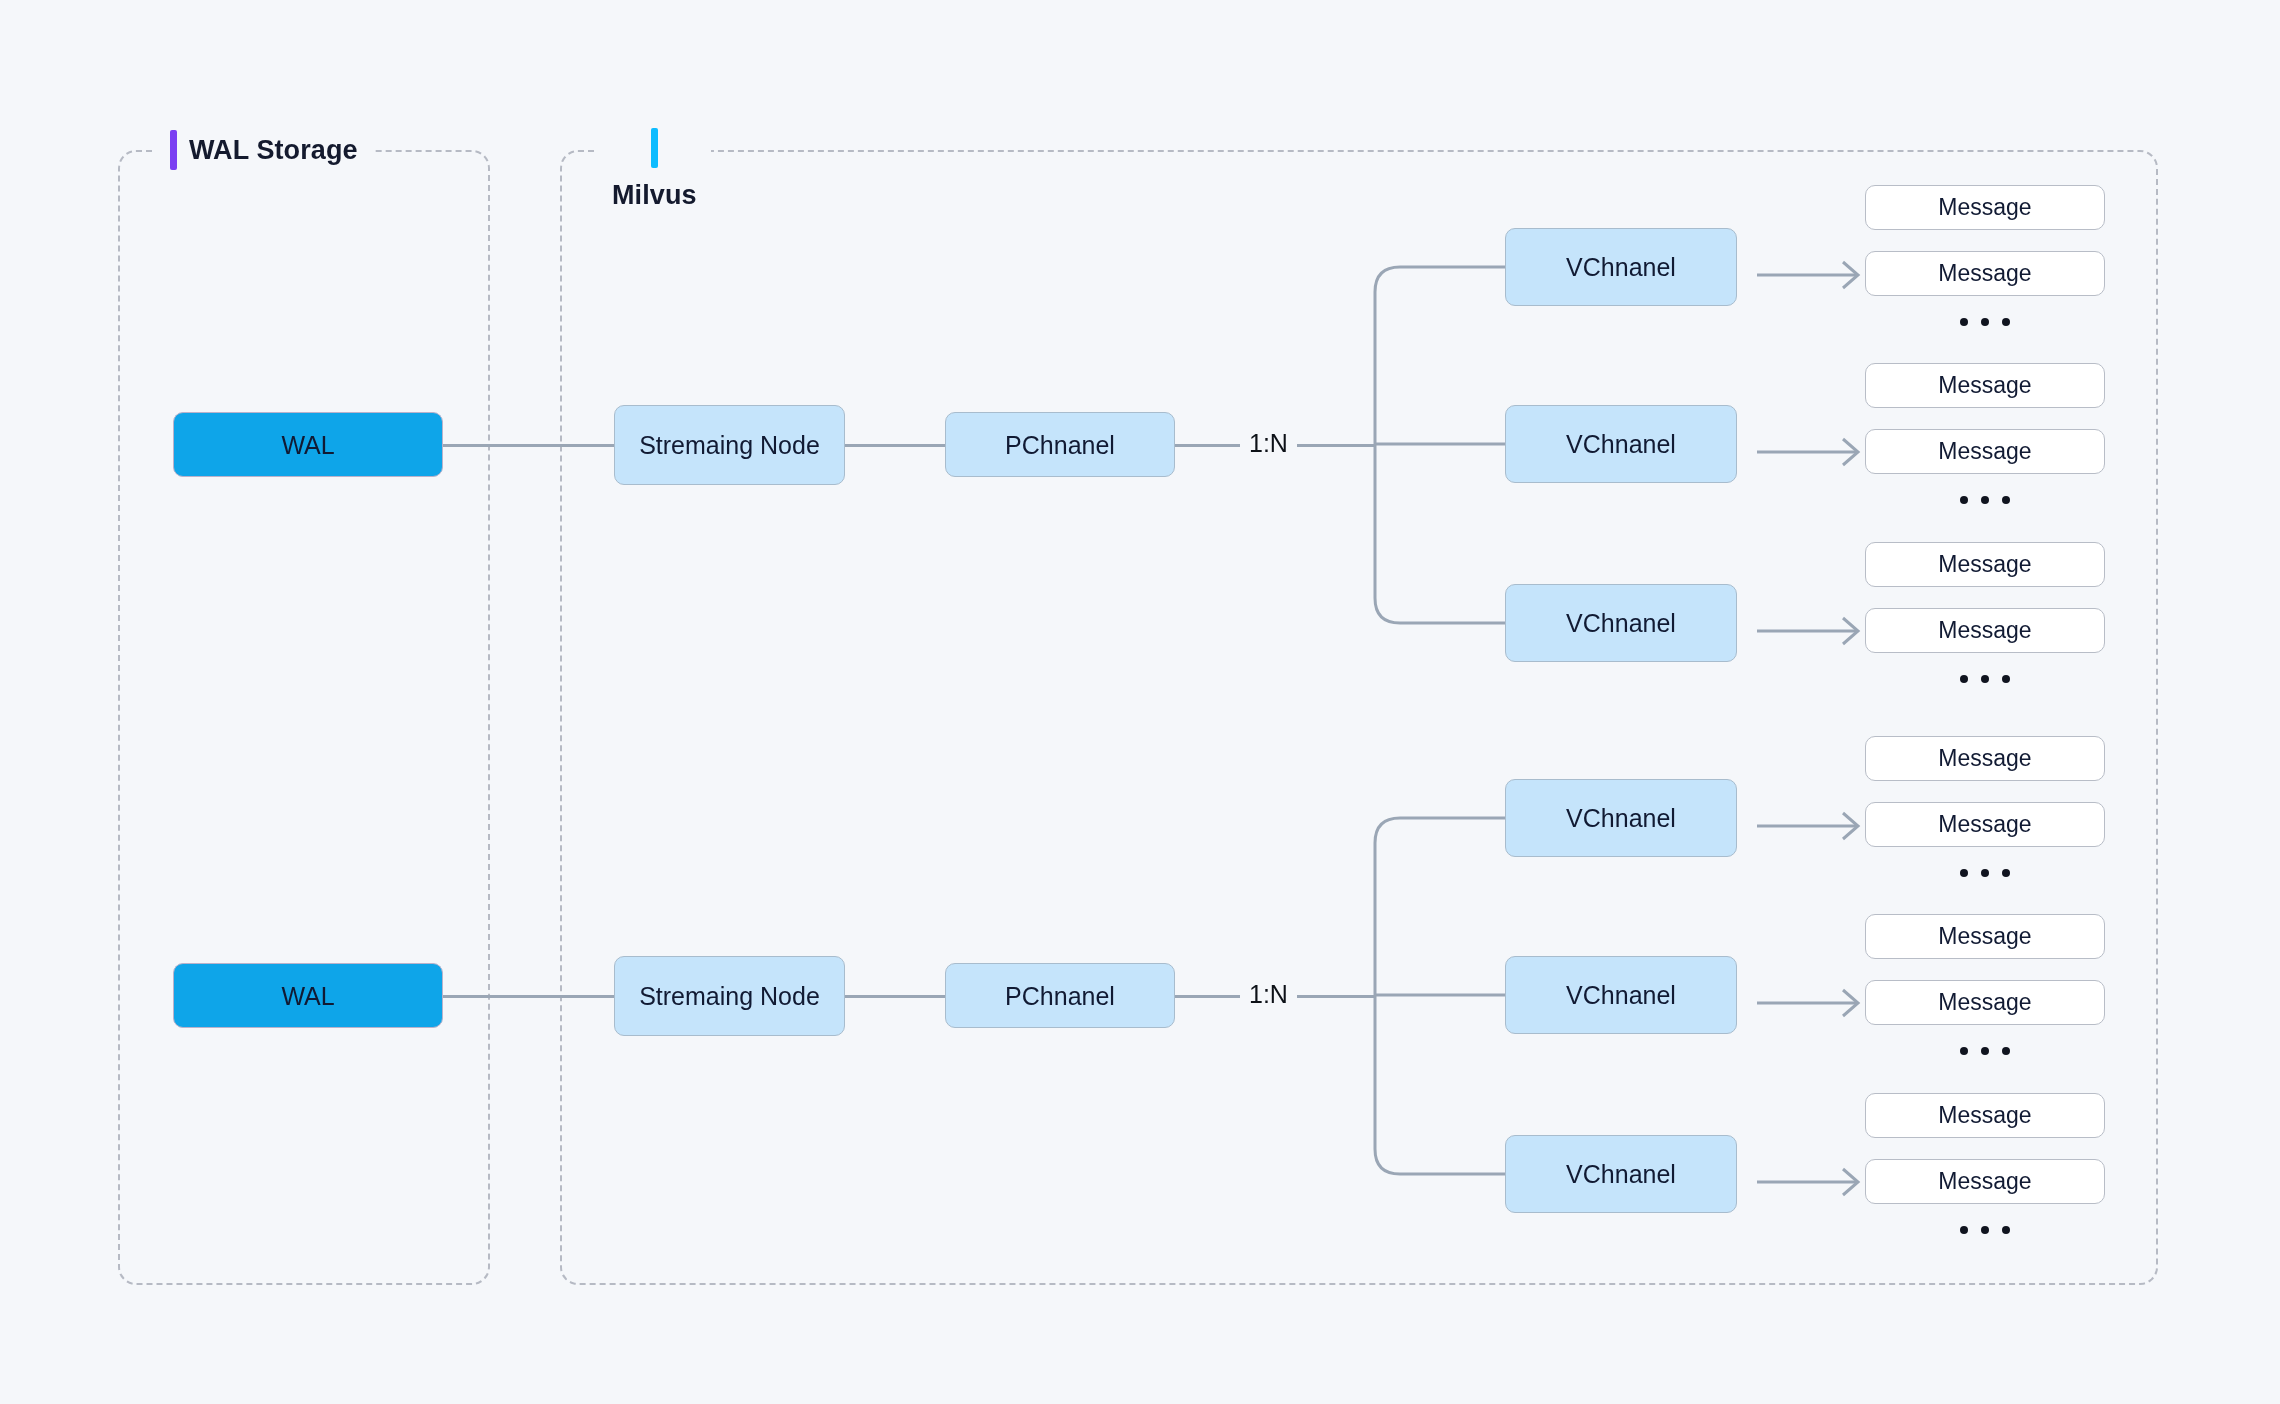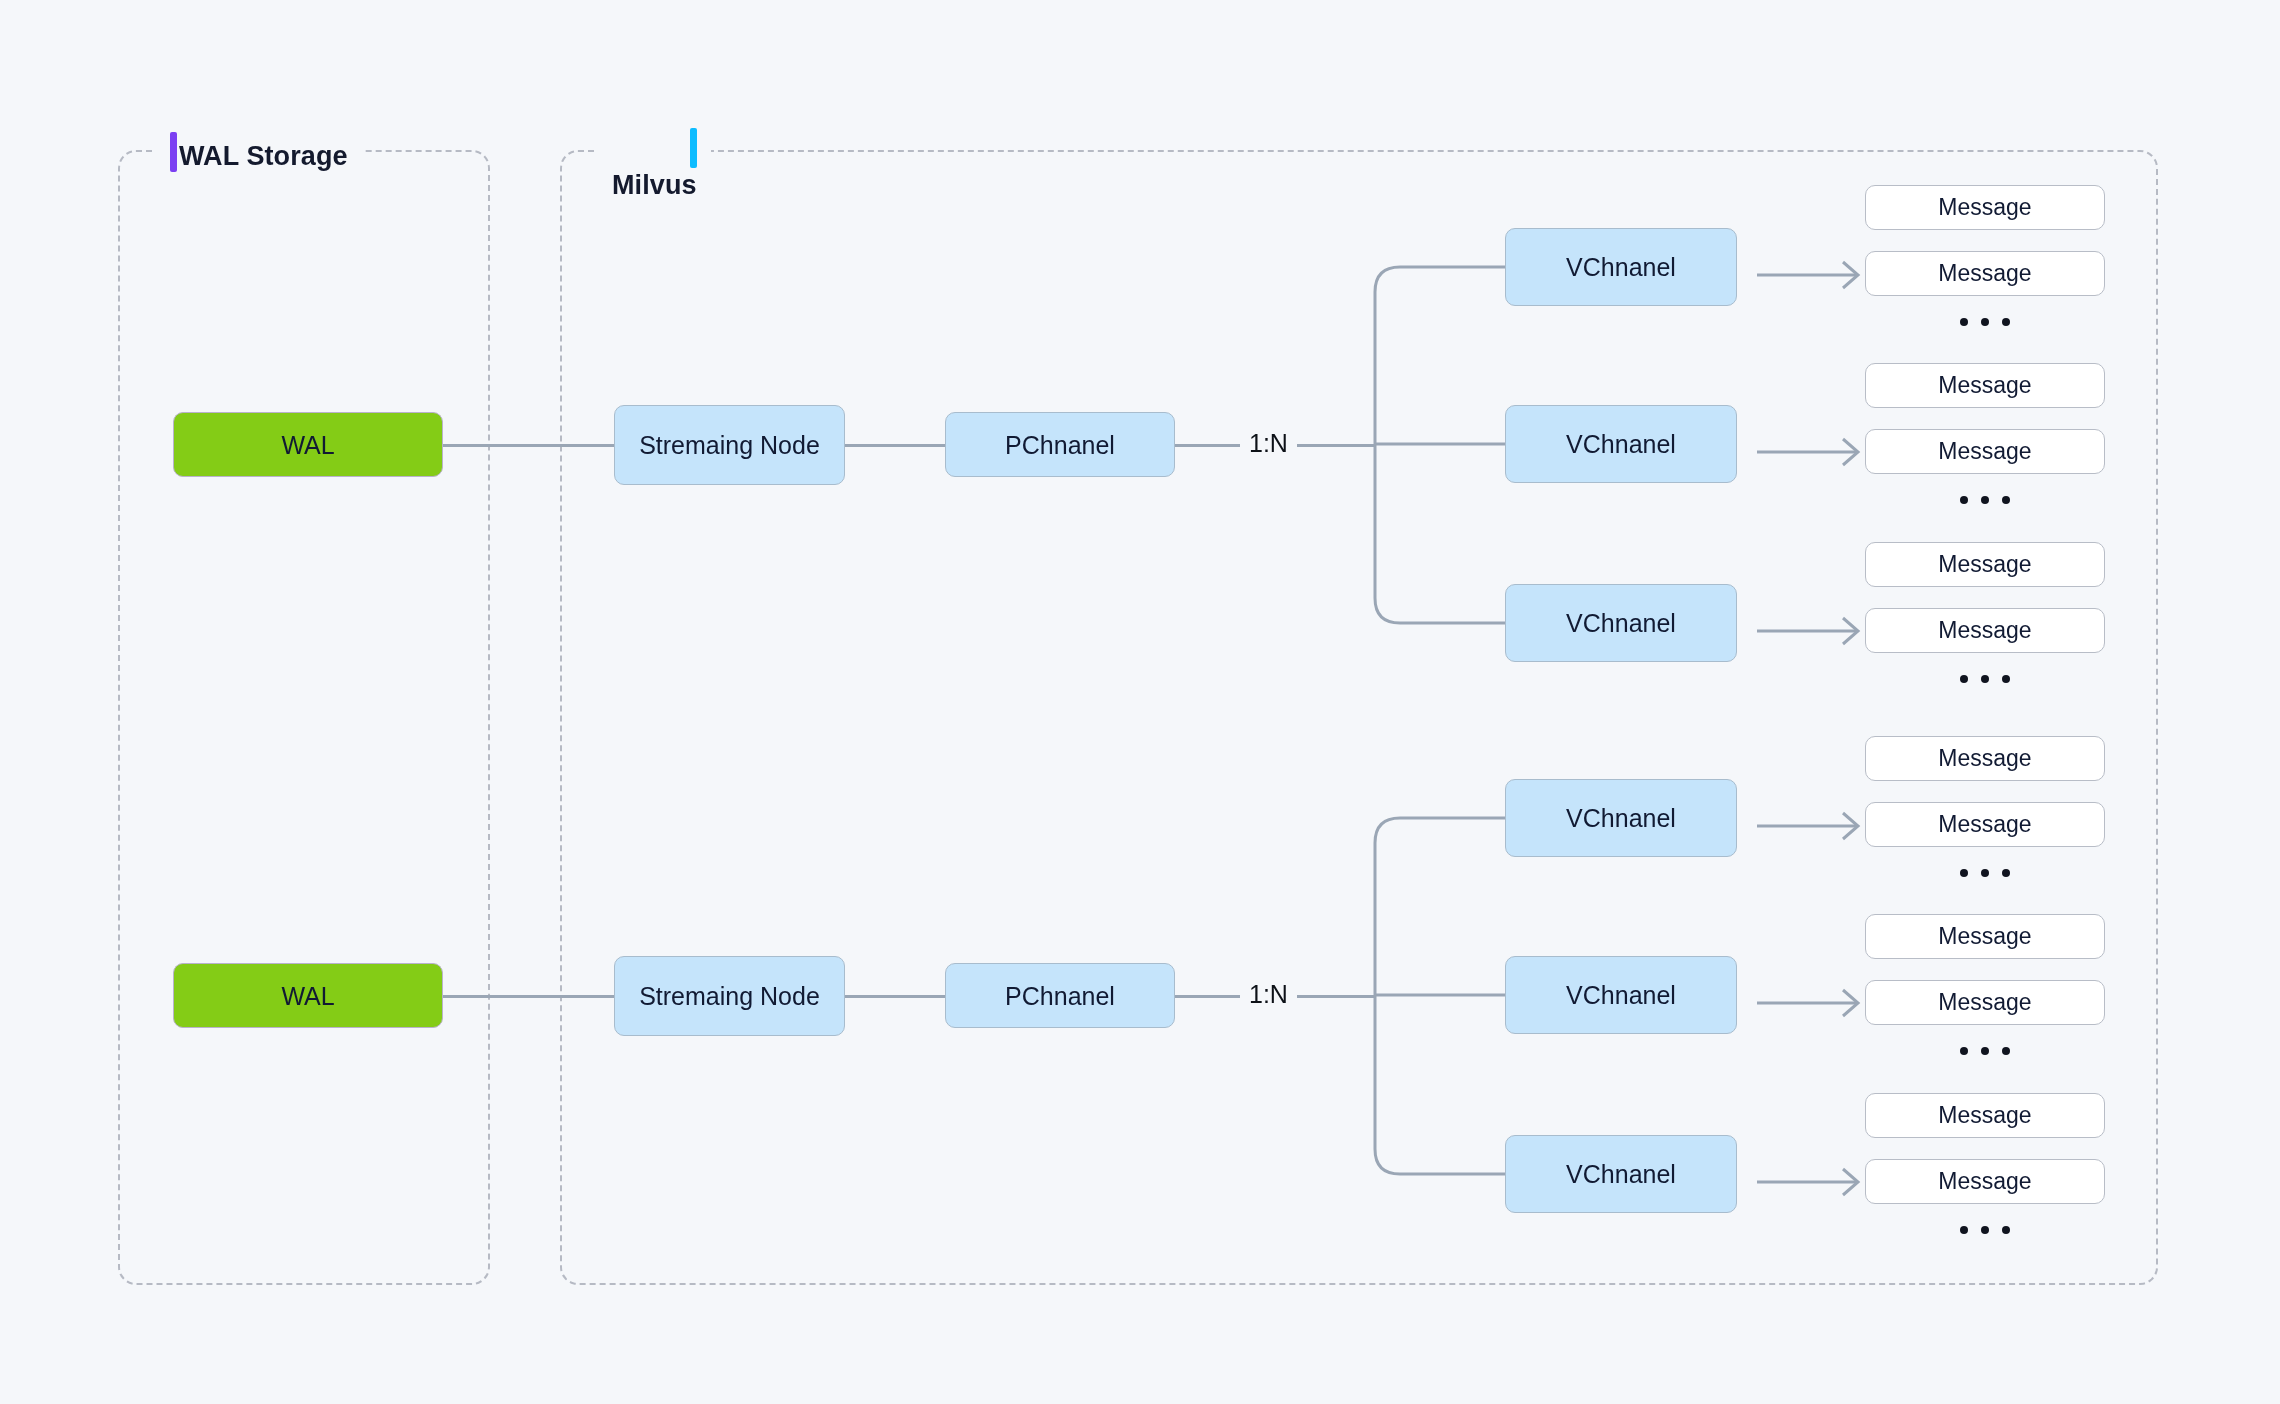--- a/index.html
+++ b/index.html
@@ -24,22 +24,22 @@
   .group-box {
     position: absolute;
     border: 2px dashed #b6bac4;
     border-radius: 18px;
     box-sizing: border-box;
     background: transparent;
   }
   .group-label {
     position: absolute;
     display: flex;
-    align-items: flex-end;
-    gap: 2px;
+    align-items: center;
+    gap: 12px;
     background: #f5f7fa;
     padding: 0 14px;
     height: 44px;
     z-index: 4;
   }
   .group-accent {
     width: 7px;
     height: 40px;
     border-radius: 2px;
     flex: none;
@@ -60,21 +60,21 @@
     border: 1.5px solid #aeb4c0;
     display: flex;
     align-items: center;
     justify-content: center;
     text-align: center;
     font-size: 25px;
     color: #111a33;
     line-height: 1.28;
     z-index: 3;
   }
-  .node.wal     { background: #84cc16; border-color: #b9b2cb; }
+  .node.wal     { background: #0ea5e9; border-color: #b9b2cb; }
   .node.blue    { background: #c5e4fb; border-color: #a8bccd; }
   .node.message { background: #ffffff; border-color: #b8bdc7; font-size: 23px; }
 
   
   .edge {
     position: absolute;
     background: #9aa6b5;
     z-index: 1;
   }
   .edge.h { height: 3px; }

